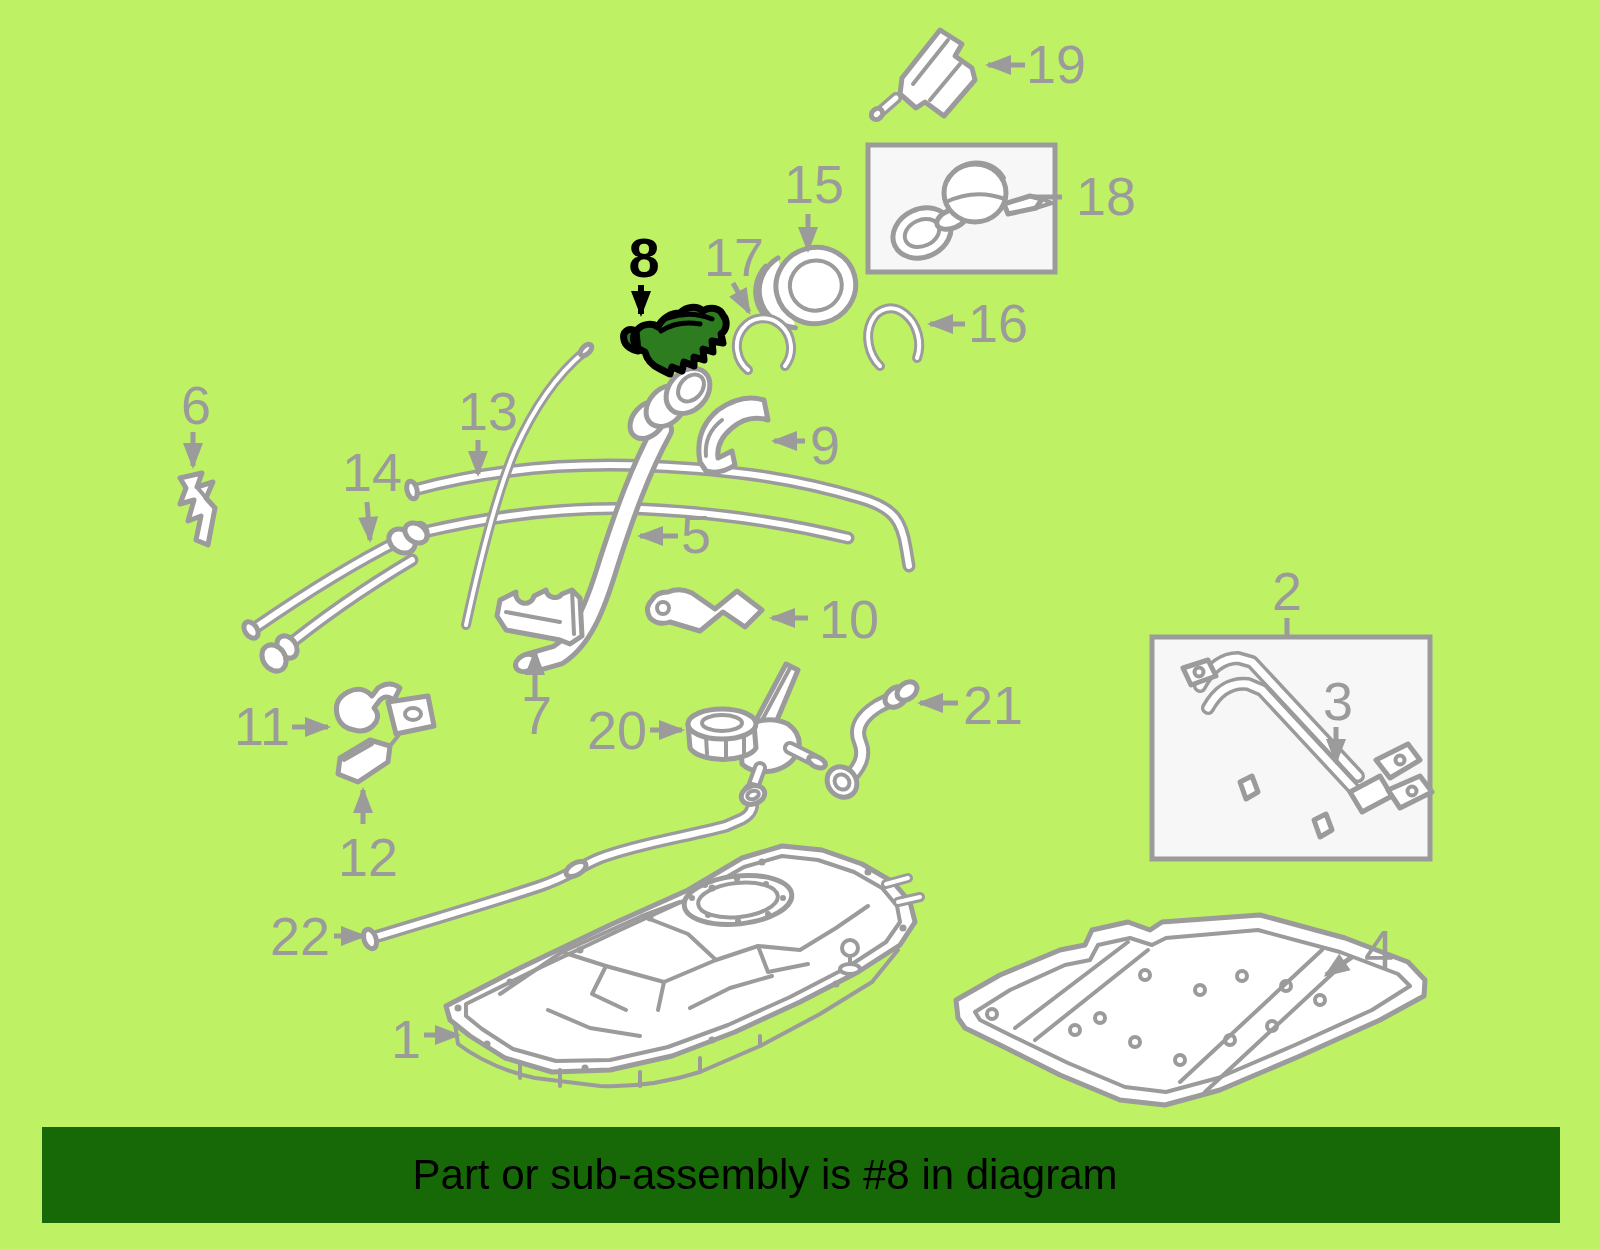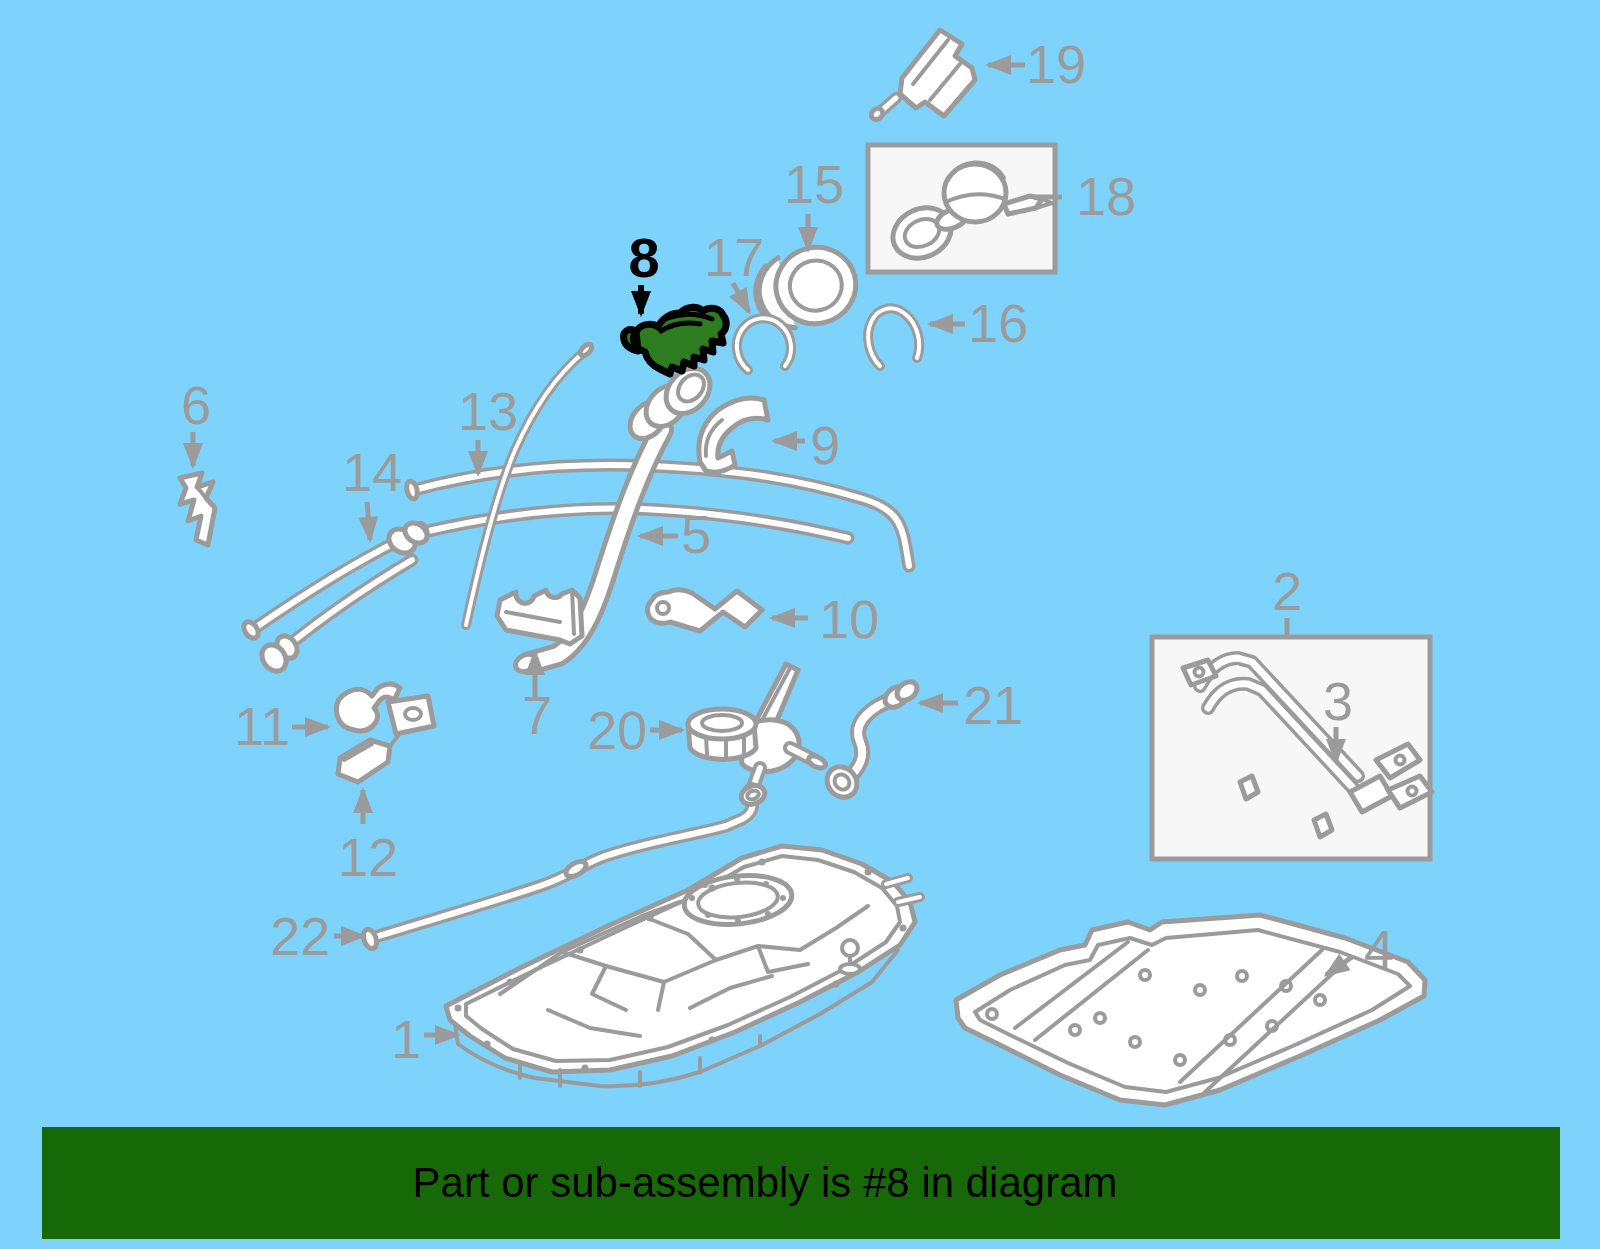--- a/index.html
+++ b/index.html
@@ -1,32 +1,32 @@
 <!DOCTYPE html>
 <html><head>
 <meta charset="utf-8">
 <style>
   html,body{margin:0;padding:0;background:#ffffff;}
-  #stage{position:relative;width:1600px;height:1249px;background:#7dd3fc;overflow:hidden;
+  #stage{position:relative;width:1600px;height:1249px;background:#bef264;overflow:hidden;
          font-family:"Liberation Sans", sans-serif;}
   #diagram{position:absolute;left:0;top:0;}
   .lnthin{fill:none;stroke:#9b9b9b;stroke-width:4;stroke-linejoin:round;stroke-linecap:round;}
   .wh{fill:#ffffff;stroke:#9b9b9b;stroke-width:5;stroke-linejoin:round;stroke-linecap:round;}
   .whthin{fill:#ffffff;stroke:#9b9b9b;stroke-width:4;stroke-linejoin:round;}
   .tube-o{fill:none;stroke:#9b9b9b;stroke-linecap:round;stroke-linejoin:round;}
   .tube-i{fill:none;stroke:#ffffff;stroke-linecap:round;stroke-linejoin:round;}
   .boxed{fill:#f7f7f7;stroke:#9b9b9b;stroke-width:5;}
   .lbl{font-family:"Liberation Sans", sans-serif;font-size:54px;fill:#9b9b9b;text-anchor:middle;}
   .lbl8{font-family:"Liberation Sans", sans-serif;font-size:56px;font-weight:bold;fill:#000000;text-anchor:middle;}
   .arrow{stroke:#9b9b9b;stroke-width:5;}
   .arrow8{stroke:#000000;stroke-width:6;}
   .hl{fill:#2d7d20;stroke:#000000;stroke-width:7;stroke-linejoin:round;}
   .hl-detail{fill:none;stroke:#000000;stroke-width:5;stroke-linecap:round;}
   
-  #banner{position:absolute;left:42px;top:1127px;width:1518px;height:112px;background:#176907;
+  #banner{position:absolute;left:42px;top:1127px;width:1518px;height:96px;background:#176907;
           display:flex;flex-direction:column;justify-content:center;align-items:center;
           padding-right:72px;box-sizing:border-box;}
   #banner div{color:#000000;font-size:42px;line-height:48px;white-space:nowrap;
               font-family:"Liberation Sans", sans-serif;}
 </style>
 </head>
 <body>
 
 <div id="stage">
 

